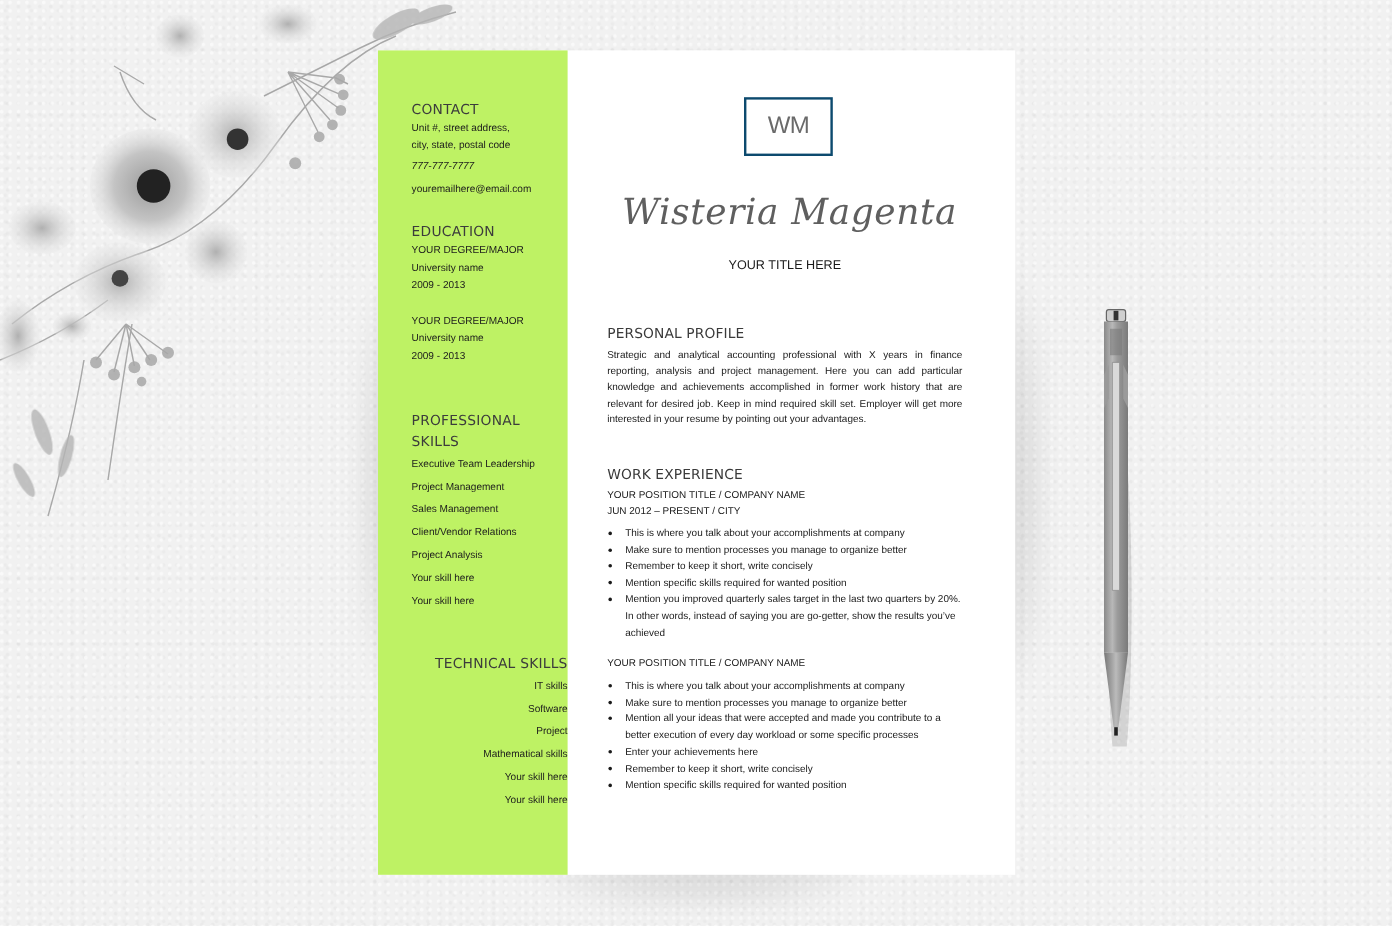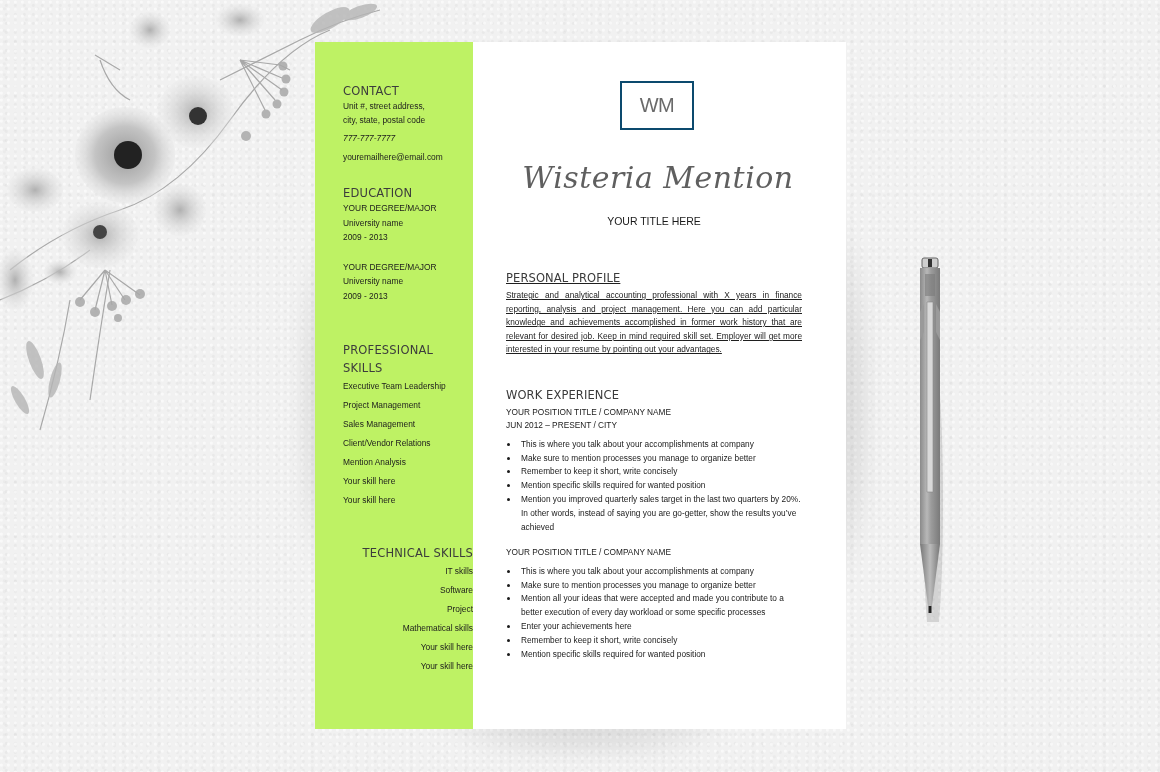--- a/index.html
+++ b/index.html
@@ -53,21 +53,21 @@
     font-family: "DejaVu Serif", serif; font-style: italic; font-size: 30px;
     color: #5f5f5f; letter-spacing: 0.5px;
   }
   .job-title {
     position: absolute; left: 40px; top: 173px; width: 282px; text-align: center;
     font-family: "Liberation Sans", sans-serif; font-size: 10.5px; color: #1a1a1a;
   }
   .m-h {
     font-family: "DejaVu Sans", sans-serif; font-size: 11.5px; color: #3a3a3a; letter-spacing: 0.1px;
   }
-  .profile { position: absolute; left: 33px; top: 229px; width: 296px; text-decoration: underline; }
+  .profile { position: absolute; left: 33px; top: 229px; width: 296px; }
   .profile p {
     margin-top: 4px; font-family: "Liberation Sans", sans-serif; font-size: 8.3px;
     line-height: 13.6px; text-align: justify; color: #1a1a1a;
   }
   .work { position: absolute; left: 33px; top: 346px; width: 300px; }
   .job { margin-top: 4px; }
   .job + .job { margin-top: 12px; }
   .job-line { font-family: "Liberation Sans", sans-serif; font-size: 8.3px; line-height: 13.4px; color: #1a1a1a; }
   .bullets { list-style: none; margin-top: 5px; }
   .bullets li {
@@ -169,39 +169,39 @@
       </div>
     </section>
 
     <section class="side-section" style="margin-top:38px;">
       <div class="side-h">PROFESSIONAL</div>
       <div class="side-h">SKILLS</div>
       <div class="side-item">Executive Team Leadership</div>
       <div class="side-item">Project Management</div>
       <div class="side-item">Sales Management</div>
       <div class="side-item">Client/Vendor Relations</div>
-      <div class="side-item">Mention Analysis</div>
+      <div class="side-item">Project Analysis</div>
       <div class="side-item">Your skill here</div>
       <div class="side-item">Your skill here</div>
     </section>
 
     <section class="side-section" style="margin-top:34px;text-align:right;">
       <div class="side-h">TECHNICAL SKILLS</div>
       <div class="side-item">IT skills</div>
       <div class="side-item">Software</div>
       <div class="side-item">Project</div>
       <div class="side-item">Mathematical skills</div>
       <div class="side-item">Your skill here</div>
       <div class="side-item">Your skill here</div>
     </section>
   </aside>
 
   <main class="main">
     <div class="monogram">WM</div>
-    <div class="name">Wisteria Mention</div>
+    <div class="name">Wisteria Magenta</div>
     <div class="job-title">YOUR TITLE HERE</div>
 
     <section class="profile">
       <div class="m-h">PERSONAL PROFILE</div>
       <p>Strategic and analytical accounting professional with X years in finance reporting, analysis and project management. Here you can add particular knowledge and achievements accomplished in former work history that are relevant for desired job. Keep in mind required skill set. Employer will get more interested in your resume by pointing out your advantages.</p>
     </section>
 
     <section class="work">
       <div class="m-h">WORK EXPERIENCE</div>
 

